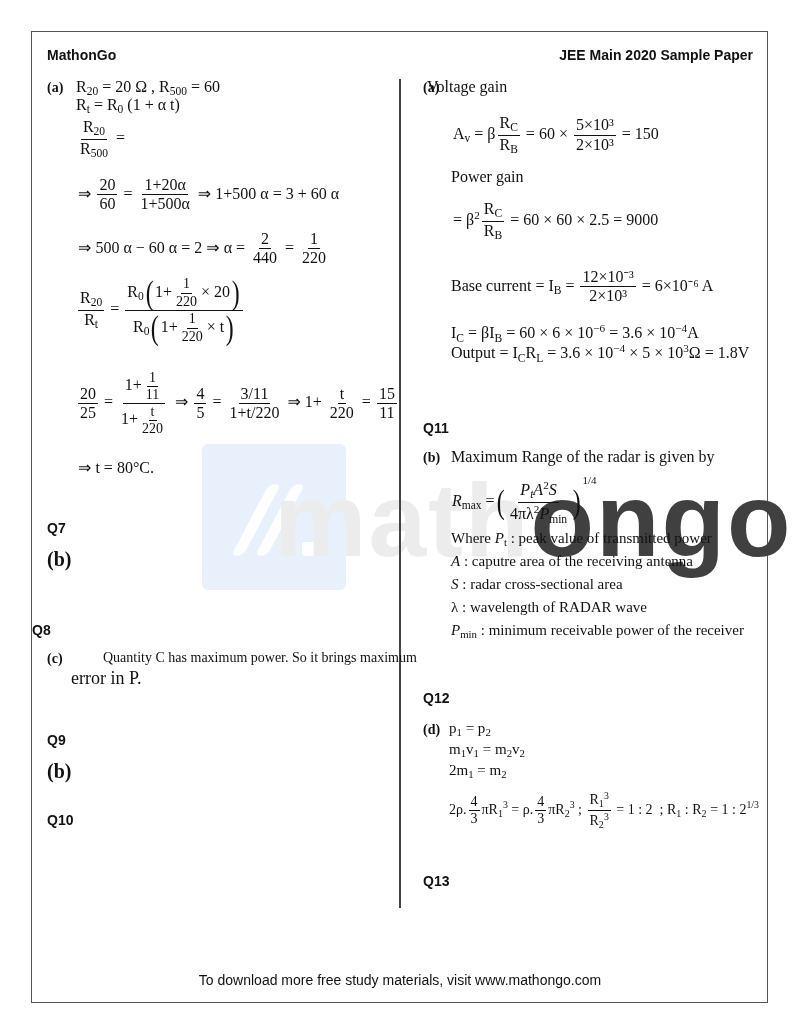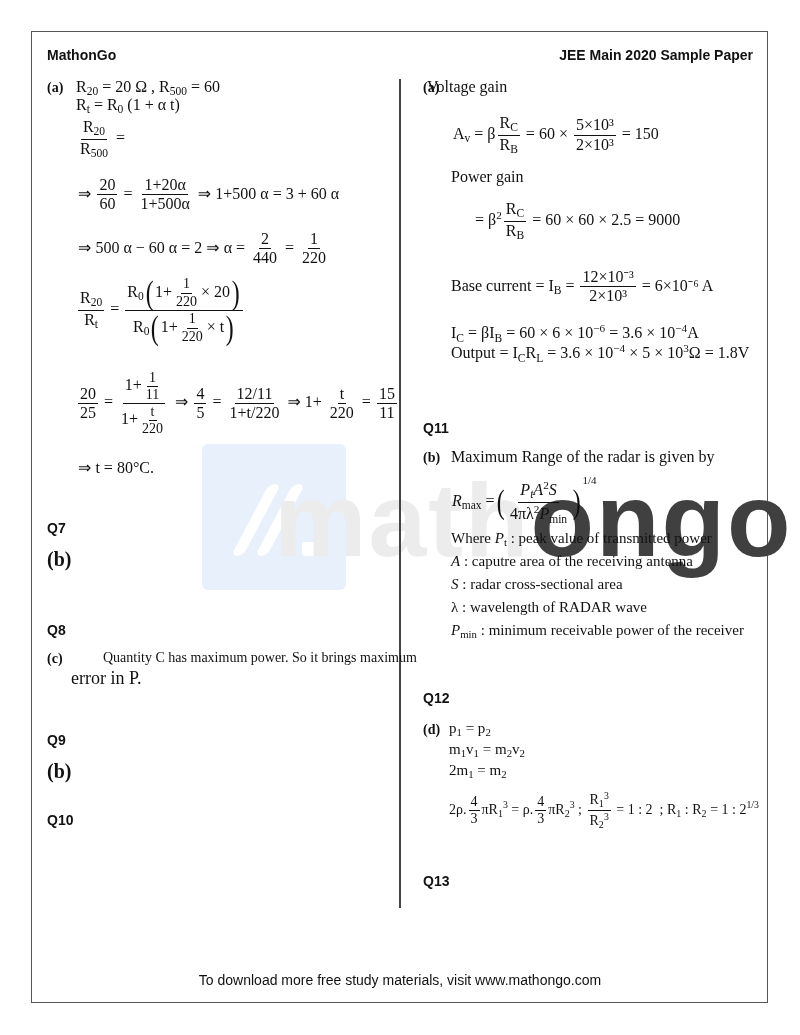--- a/index.html
+++ b/index.html
@@ -120,39 +120,39 @@
     <span class="den">1+<span class="frac" style="font-size:14px;">
           <span class="num">t</span>
           <span class="den">220</span>
         </span></span>
   </span> ⇒
   <span class="frac">
       <span class="num">4</span>
       <span class="den">5</span>
     </span> =
   <span class="frac">
-      <span class="num">12/11</span>
+      <span class="num">3/11</span>
       <span class="den">1+t/220</span>
     </span> ⇒ 1+
   <span class="frac">
       <span class="num">t</span>
       <span class="den">220</span>
     </span> =
   <span class="frac">
       <span class="num">15</span>
       <span class="den">11</span>
     </span>
 </div>
 
 <div class="abs m" style="left:78px; top:458px;">⇒ t = 80°C.</div>
 
 <div class="abs q" style="left:47px; top:520px;">Q7</div>
 <div class="abs opt-big" style="left:47px; top:548px;">(b)</div>
 
-<div class="abs q" style="left:47px; top:622px;">Q8</div>
+<div class="abs q" style="left:32px; top:622px;">Q8</div>
 <div class="abs opt" style="left:47px; top:651px;">(c)</div>
 <div class="abs t" style="left:71px; top:650px; font-size:14px;margin-left:32px;">Quantity C has maximum power. So it brings maximum</div>
 <div class="abs t" style="left:71px; top:668px; font-size:18px;">error in P.</div>
 
 <div class="abs q" style="left:47px; top:732px;">Q9</div>
 <div class="abs opt-big" style="left:47px; top:760px;">(b)</div>
 
 <div class="abs q" style="left:47px; top:812px;">Q10</div>
 
 <div class="abs opt" style="left:423px; top:80px;">(a)</div>
@@ -166,21 +166,21 @@
   <span>= 60 ×</span>
   <span class="frac">
       <span class="num">5×10³</span>
       <span class="den">2×10³</span>
     </span>
   <span>= 150</span>
 </div>
 
 <div class="abs m" style="left:451px; top:168px;">Power gain</div>
 
-<div class="abs m" style="left:453px; top:200px;margin-left:22px;">
+<div class="abs m" style="left:453px; top:200px;">
   = β<sup>2</sup><span class="frac">
       <span class="num">R<sub>C</sub></span>
       <span class="den">R<sub>B</sub></span>
     </span>
   <span>= 60 × 60 × 2.5 = 9000</span>
 </div>
 
 <div class="abs m" style="left:451px; top:268px;">
   Base current = I<sub>B</sub> =
   <span class="frac">

